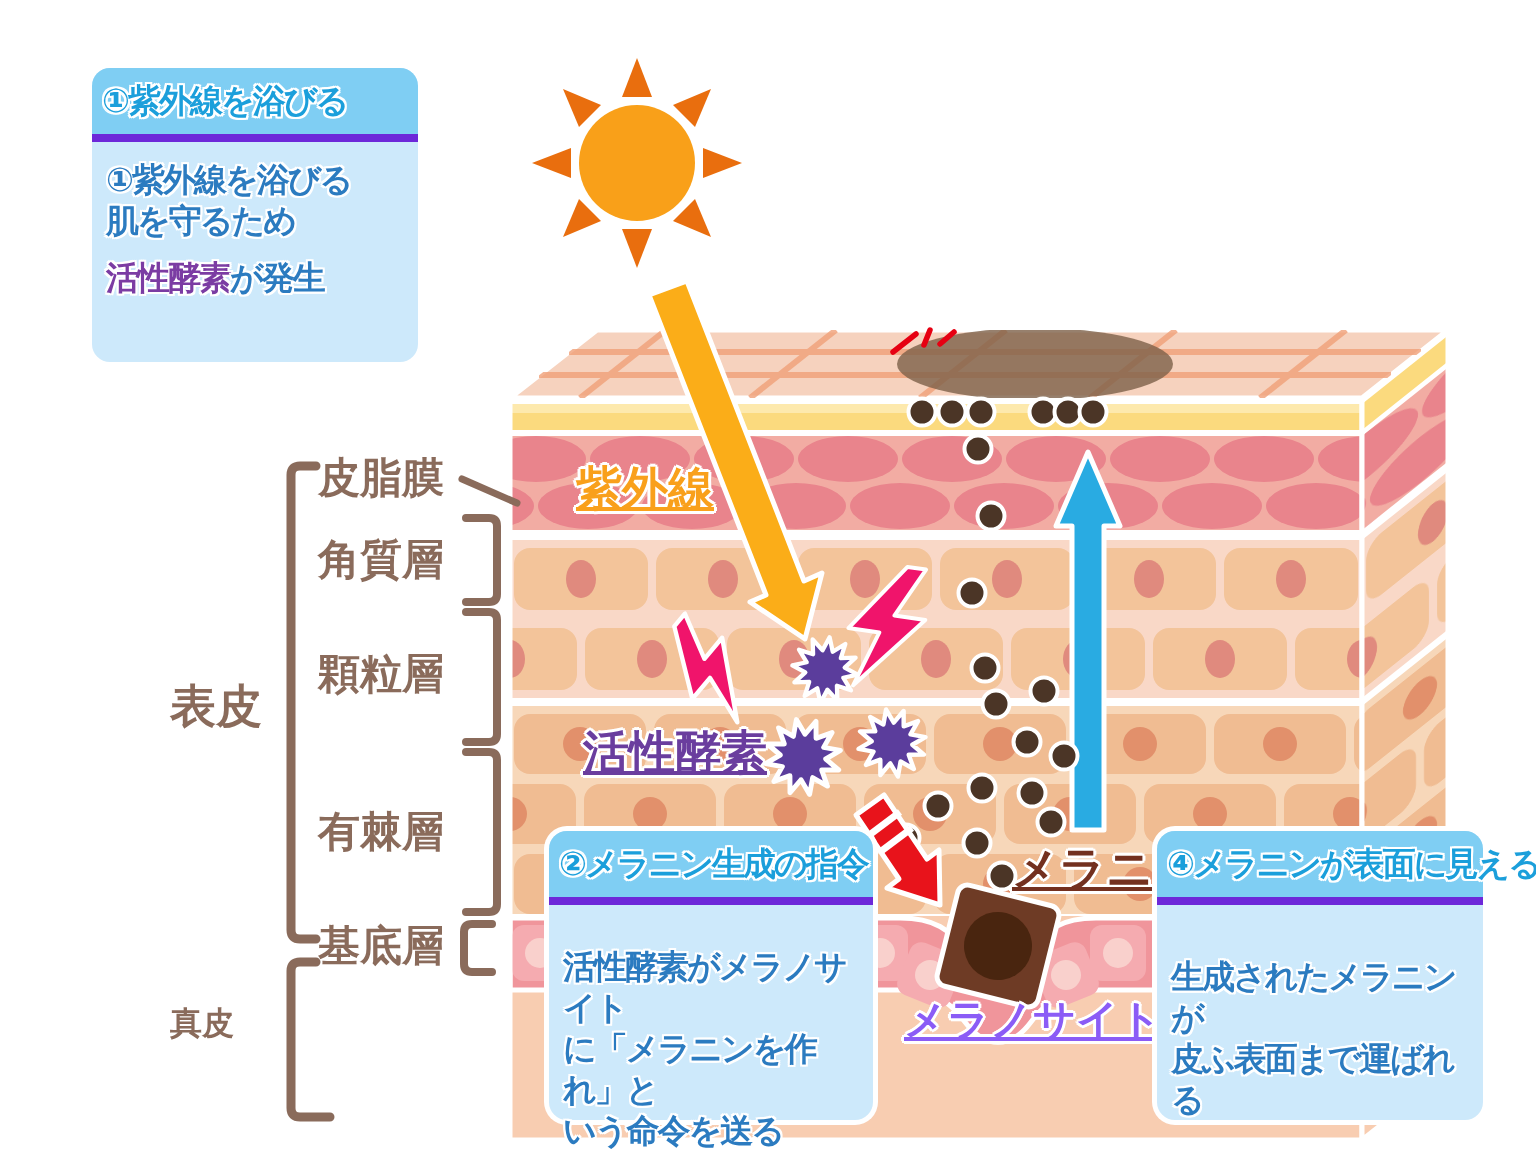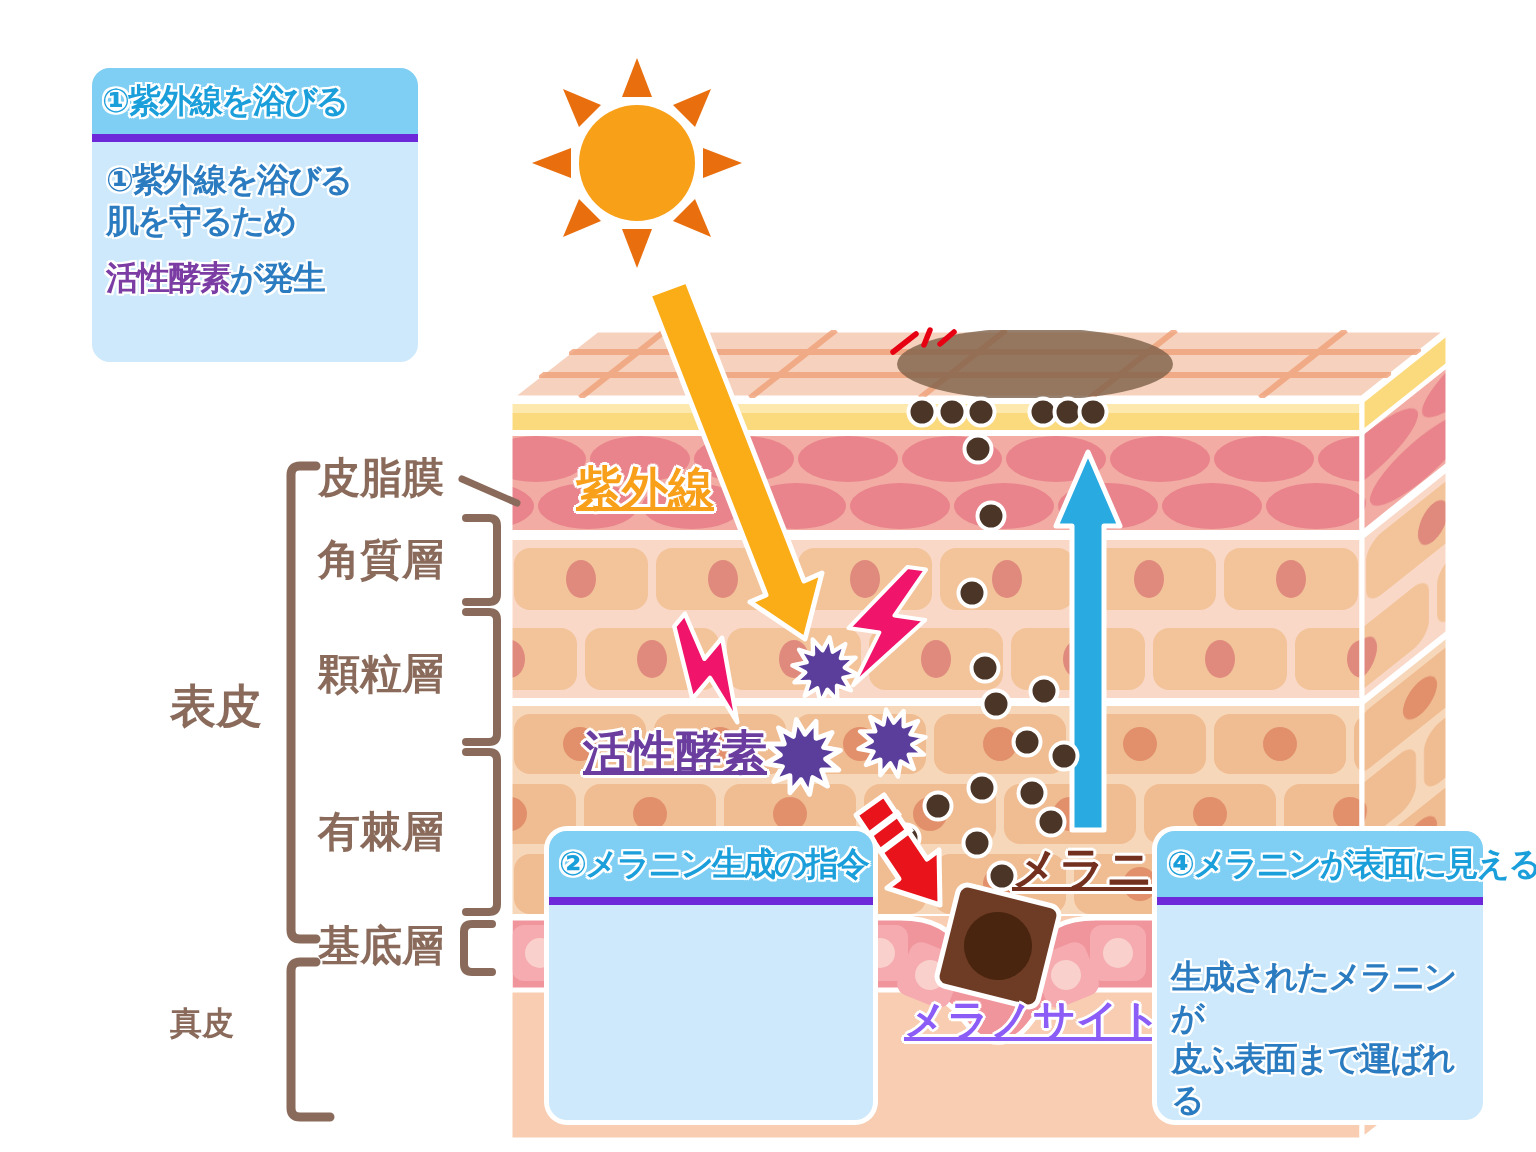--- a/index.html
+++ b/index.html
@@ -302,20 +302,25 @@
   <div class="hd">①紫外線を浴びる</div>
   <div class="bd">
     <div>①紫外線を浴びる</div>
     <div>肌を守るため</div>
     <div class="para2"><span class="hl-purple">活性酵素</span><span>が発生</span></div>
   </div>
 </div>
 
 <div class="info-box box2">
   <div class="hd">②メラニン生成の指令</div>
+  <div class="bd" style="padding-top:42px;">
+    <div>活性酵素がメラノサイト</div>
+    <div>に「メラニンを作れ」と</div>
+    <div>いう命令を送る</div>
+  </div>
 </div>
 
 <div class="info-box box3">
   <div class="hd">④メラニンが表面に見える</div>
   <div class="bd" style="padding-top:52px;">
     <div>生成されたメラニンが</div>
     <div>皮ふ表面まで運ばれる</div>
   </div>
 </div>
 

